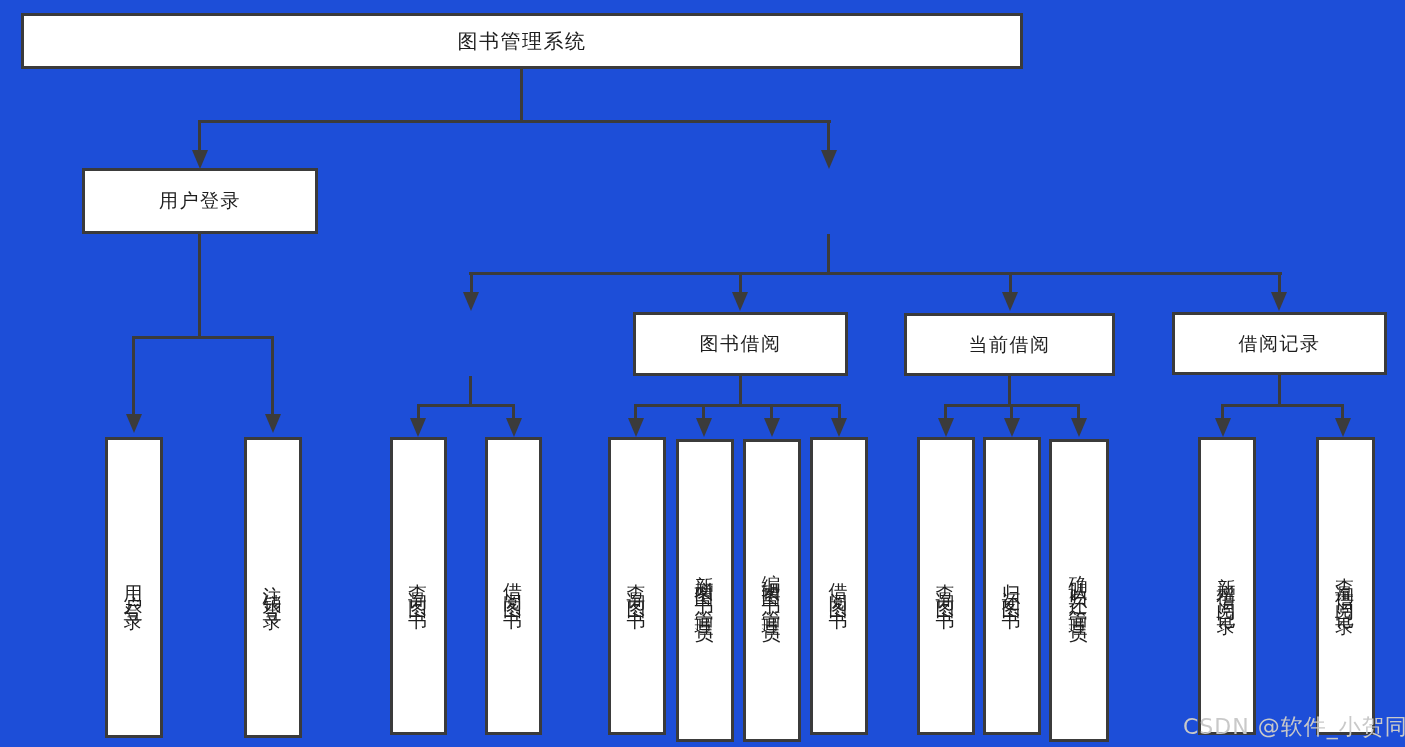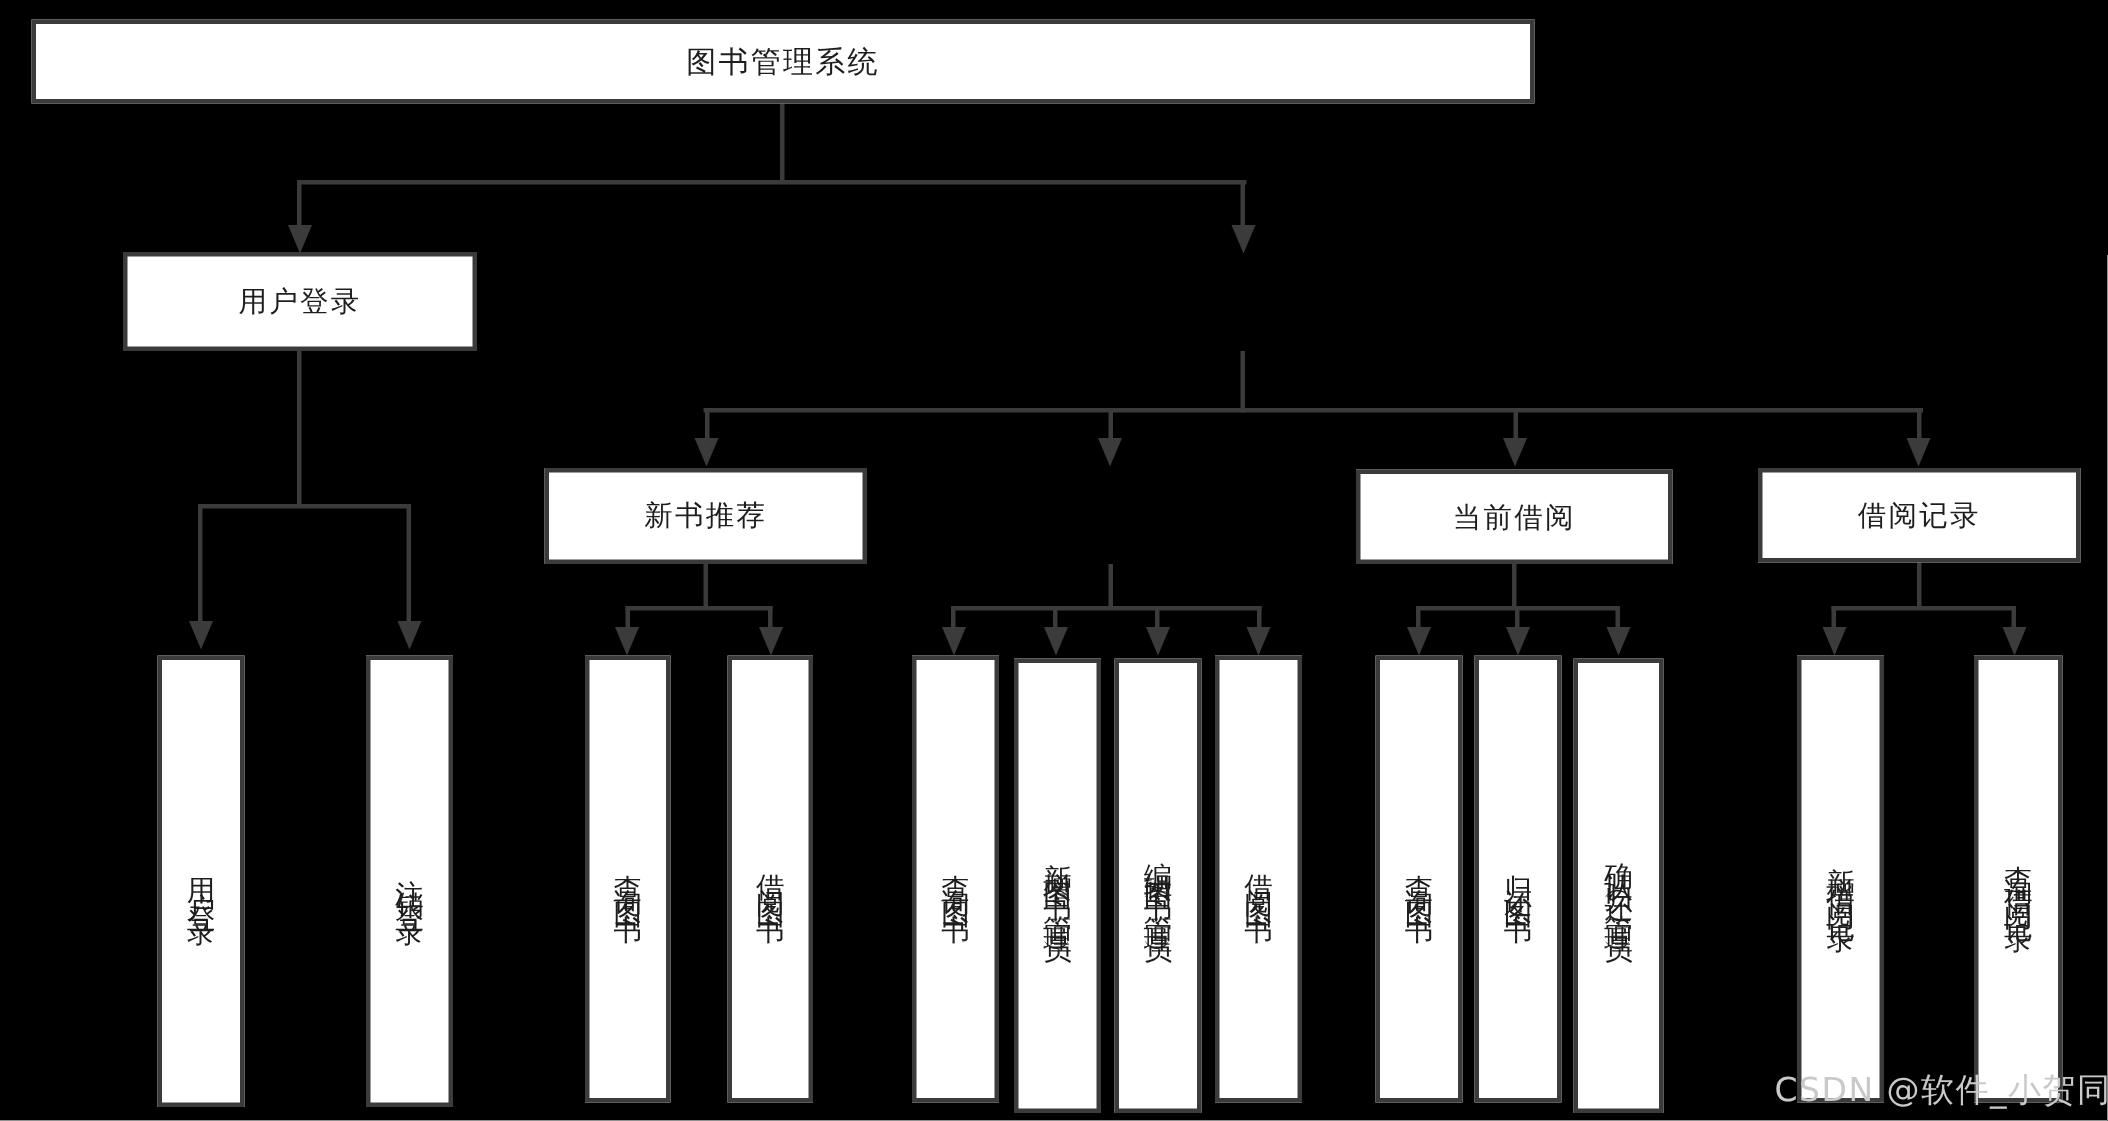--- a/index.html
+++ b/index.html
@@ -1,20 +1,20 @@
 <!DOCTYPE html>
 <html><head>
 <meta charset="utf-8">
 <style>
   html, body { margin:0; padding:0; background:#ffffff; }
   .canvas {
     position: relative;
     width: 1405px;
     height: 747px;
-    background: #000000;
+    background: #1d4ed8;
     font-family: "DejaVu Sans", "Liberation Sans", sans-serif;
     overflow: hidden;
     color: #1e1e1e;
   }
   .hbox {
     position: absolute;
     box-sizing: border-box;
     border: 3px solid #3b3b3b;
     background: #ffffff;
     display: flex;
@@ -96,22 +96,22 @@
   <div class="hline" style="left:469px; top:272px; width:813px;"></div>
   <div class="vline" style="left:470px; top:272px; height:20px;"></div>
   <div class="arrow" style="left:463px; top:292px;"></div>
   <div class="vline" style="left:739px; top:272px; height:20px;"></div>
   <div class="arrow" style="left:732px; top:292px;"></div>
   <div class="vline" style="left:1009px; top:272px; height:20px;"></div>
   <div class="arrow" style="left:1002px; top:292px;"></div>
   <div class="vline" style="left:1278px; top:272px; height:20px;"></div>
   <div class="arrow" style="left:1271px; top:292px;"></div>
 
-  <div class="hbox" style="left:363px; top:312px; width:215px; height:64px;">
-    <span>新书推荐</span>
+  <div class="hbox" style="left:633px; top:312px; width:215px; height:64px;">
+    <span>图书借阅</span>
   </div>
   <div class="hbox" style="left:904px; top:313px; width:211px; height:63px;">
     <span>当前借阅</span>
   </div>
   <div class="hbox" style="left:1172px; top:312px; width:215px; height:63px;">
     <span>借阅记录</span>
   </div>
 
   <div class="vline" style="left:469px; top:376px; height:30px;"></div>
   <div class="hline" style="left:417px; top:404px; width:98px;"></div>

